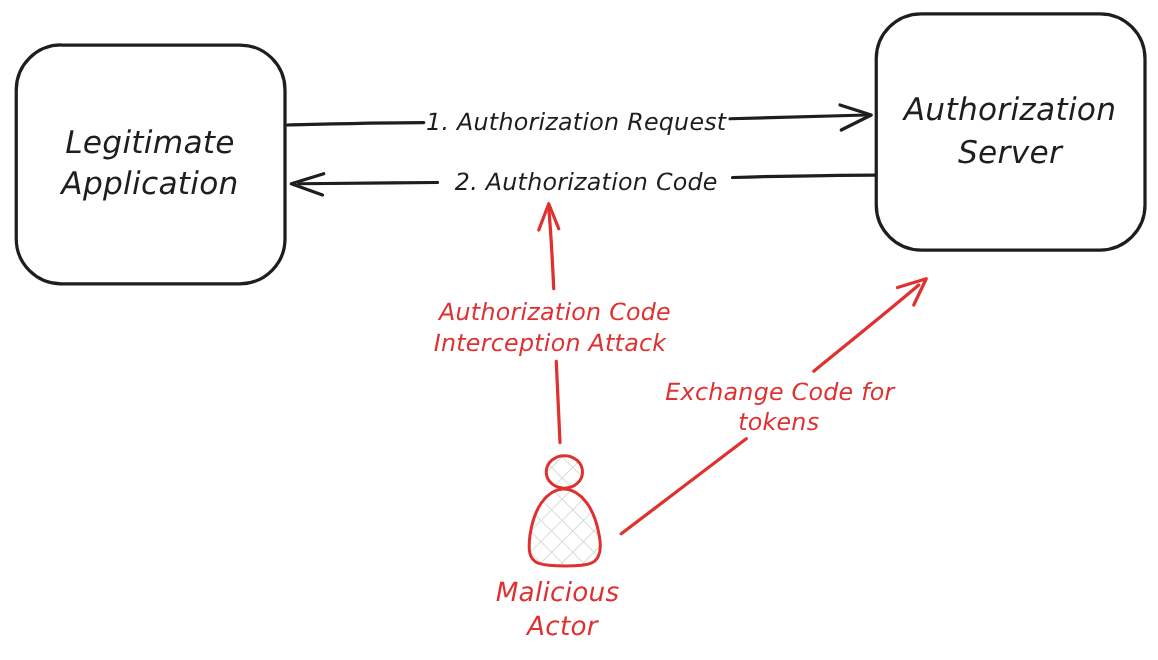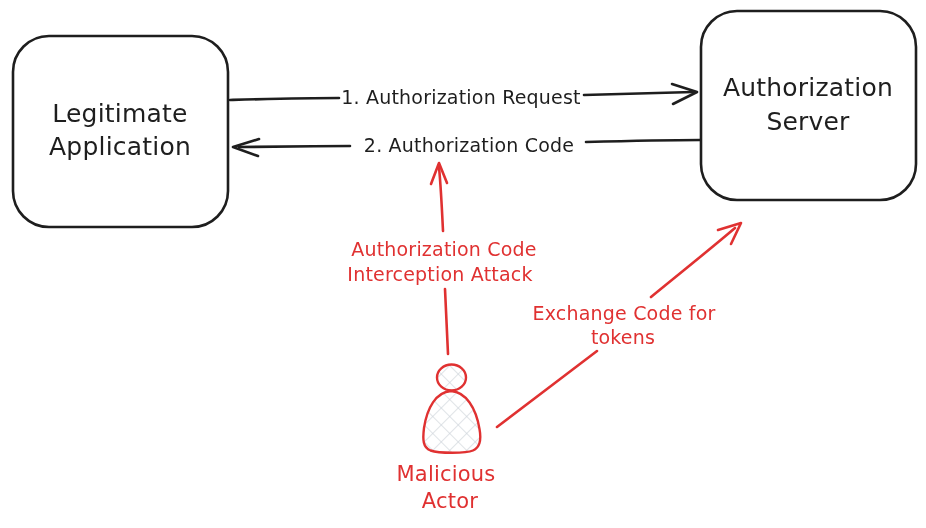--- a/index.html
+++ b/index.html
@@ -10,21 +10,21 @@
   }
   html, body {
     margin: 0;
     padding: 0;
     background: var(--bg);
     width: 926px;
     height: 528px;
     overflow: hidden;
     font-family: "DejaVu Sans", "Liberation Sans", sans-serif;
   }
-  .canvas-wrap { width: 926px; height: 528px; position: relative; }
+  .canvas-wrap { width: 926px; height: 528px; position: relative; font-style: italic; }
   svg { display: block; }
 
   .stroke-ink {
     stroke: var(--ink);
     stroke-width: 2.6;
     fill: none;
     stroke-linecap: round;
     stroke-linejoin: round;
   }
   .stroke-red {

